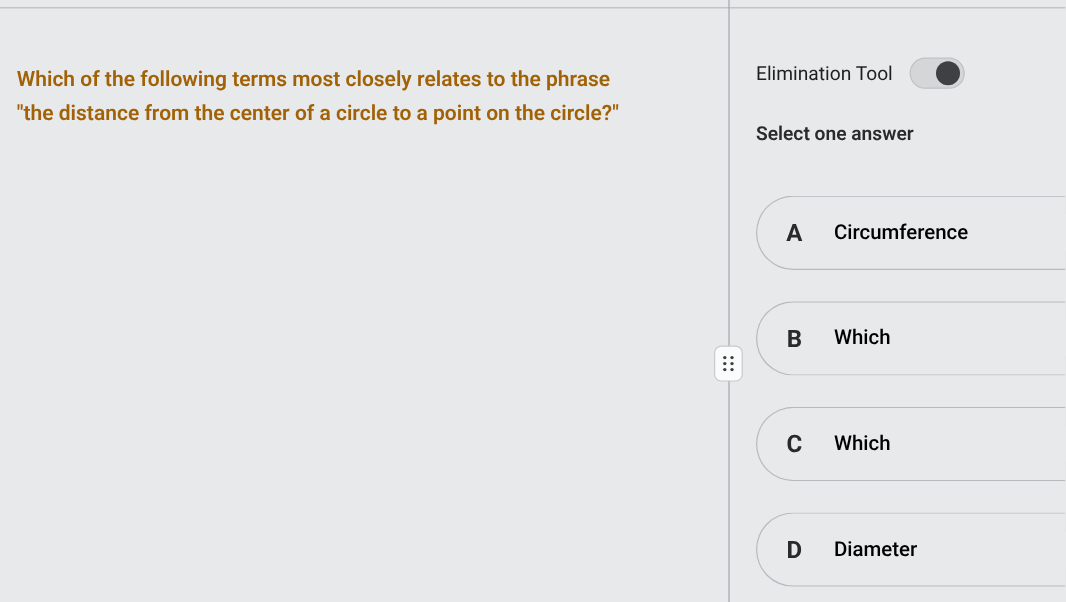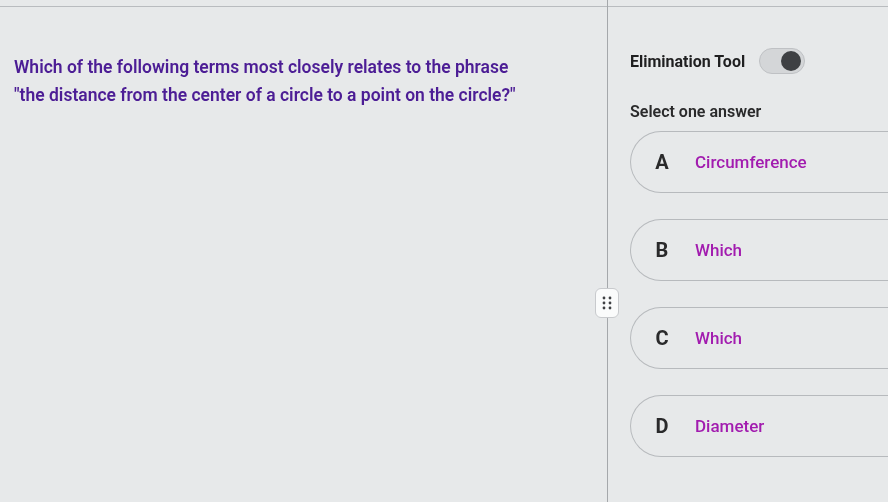--- a/index.html
+++ b/index.html
@@ -15,21 +15,21 @@
     left: 0; right: 0; top: 6px;
     height: 1px;
     background: #b9bcbf;
   }
   .left-pane {
     flex: 1 1 auto;
     padding: 54px 28px 20px 14px;
     position: relative;
   }
   .question {
-    color: #4c1d95;
+    color: #a16207;
     font-size: 17.5px;
     line-height: 1.58;
     font-weight: 600;
   }
   .divider {
     width: 1px;
     background: #a5a8ab;
     align-self: stretch;
     position: relative;
   }
@@ -55,21 +55,21 @@
     display: flex;
     flex-direction: column;
   }
   .elim-row {
     display: flex;
     align-items: center;
     gap: 14px;
     margin-bottom: 28px;
   }
   .elim-label {
-    font-weight: 700;
+    font-weight: 400;
     font-size: 16px;
     color: #1f1f20;
   }
   .toggle {
     width: 46px;
     height: 26px;
     background: #d4d6d8;
     border: 1px solid #bfc1c4;
     border-radius: 999px;
     position: relative;
@@ -79,21 +79,21 @@
     position: absolute;
     right: 3px; top: 2px;
     width: 20px; height: 20px;
     background: #3e4043;
     border-radius: 50%;
   }
   .instruction {
     font-weight: 600;
     font-size: 16px;
     color: #2a2a2b;
-    margin-bottom: 10px;
+    margin-bottom: 42px;
   }
   .options {
     display: flex;
     flex-direction: column;
     gap: 26px;
   }
   .option {
     display: flex;
     align-items: center;
     height: 62px;
@@ -108,21 +108,21 @@
   }
   .option-letter {
     font-weight: 700;
     font-size: 20px;
     color: #2a2a2b;
     width: 22px;
     text-align: center;
   }
   .option-text {
     font-size: 17px;
-    color: #a21caf;
+    color: #000000;
     font-weight: 500;
   }
 </style>
 </head>
 <body>
 
 <div class="top-rule"></div>
 
 <div class="left-pane">
   <p class="question">

